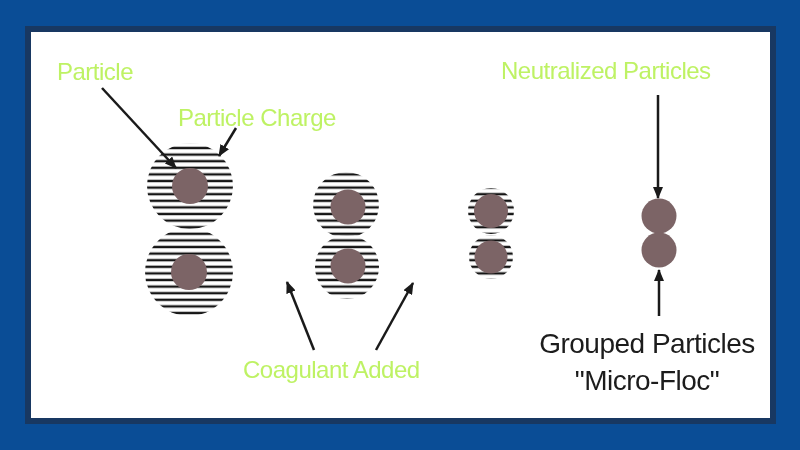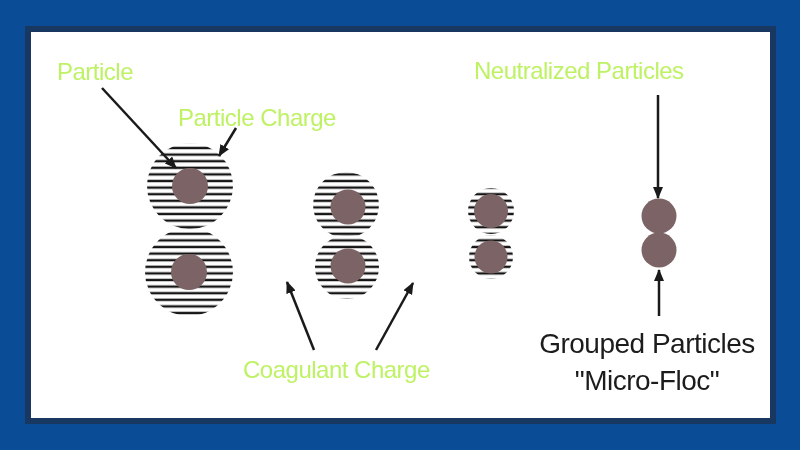--- a/index.html
+++ b/index.html
@@ -25,21 +25,21 @@
   .label {
     position: absolute;
     font-size: 24px;
     letter-spacing: -0.5px;
     line-height: 1;
     color: #bef264;
     white-space: nowrap;
   }
   .label-particle        { left: 57px;  top: 60px;  }
   .label-surface-charge  { left: 178px; top: 106px; }
-  .label-neutralized     { left: 474px; top: 59px;  }
+  .label-neutralized     { left: 501px; top: 59px;  }
   .label-coagulant       { left: 243px; top: 358px; }
   .label-group-block {
     position: absolute;
     left: 497px; top: 325px; width: 300px;
     text-align: center;
     font-size: 28px;
     letter-spacing: -0.5px;
     line-height: 37px;
     color: #1c1c1c;
   }
@@ -92,18 +92,18 @@
   <line x1="376" y1="350" x2="413" y2="283" stroke-width="2.5" marker-end="url(#ah)" stroke="#1a1a1a"></line>
   <line x1="659" y1="316" x2="659" y2="270" stroke-width="2.5" marker-end="url(#ah)" stroke="#1a1a1a"></line>
 </svg>
 
 <div class="label label-particle">Particle</div>
 
 <div class="label label-surface-charge">Particle Charge</div>
 
 <div class="label label-neutralized">Neutralized Particles</div>
 
-<div class="label label-coagulant">Coagulant Charge</div>
+<div class="label label-coagulant">Coagulant Added</div>
 
 <div class="label-group-block">
   <div>Grouped Particles</div>
   <div>"Micro-Floc"</div>
 </div>
 
 </body></html>

